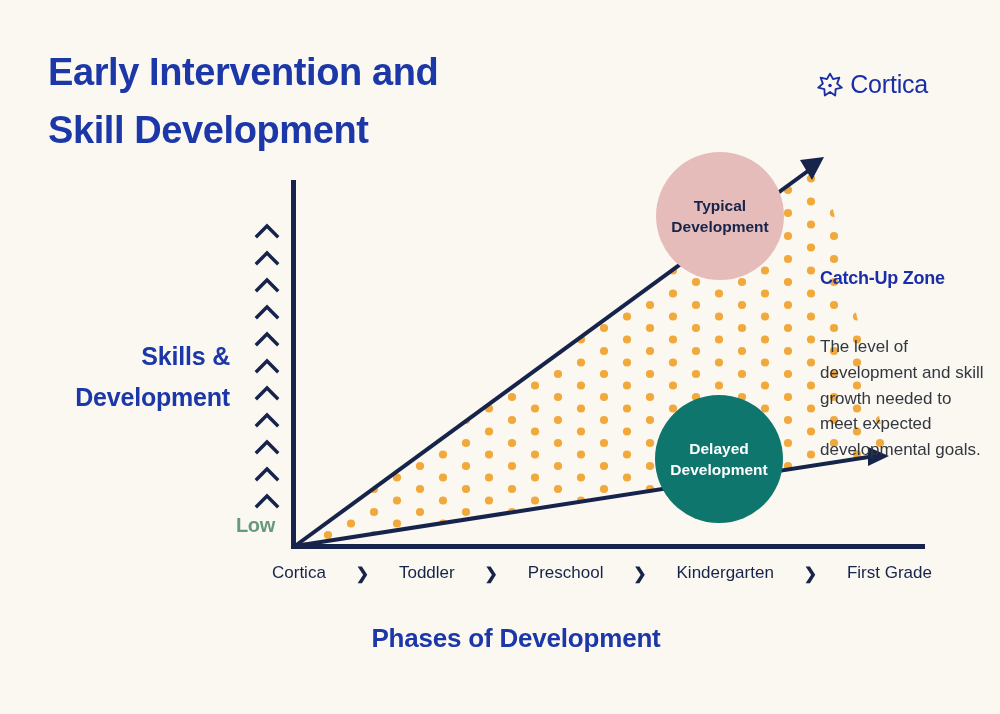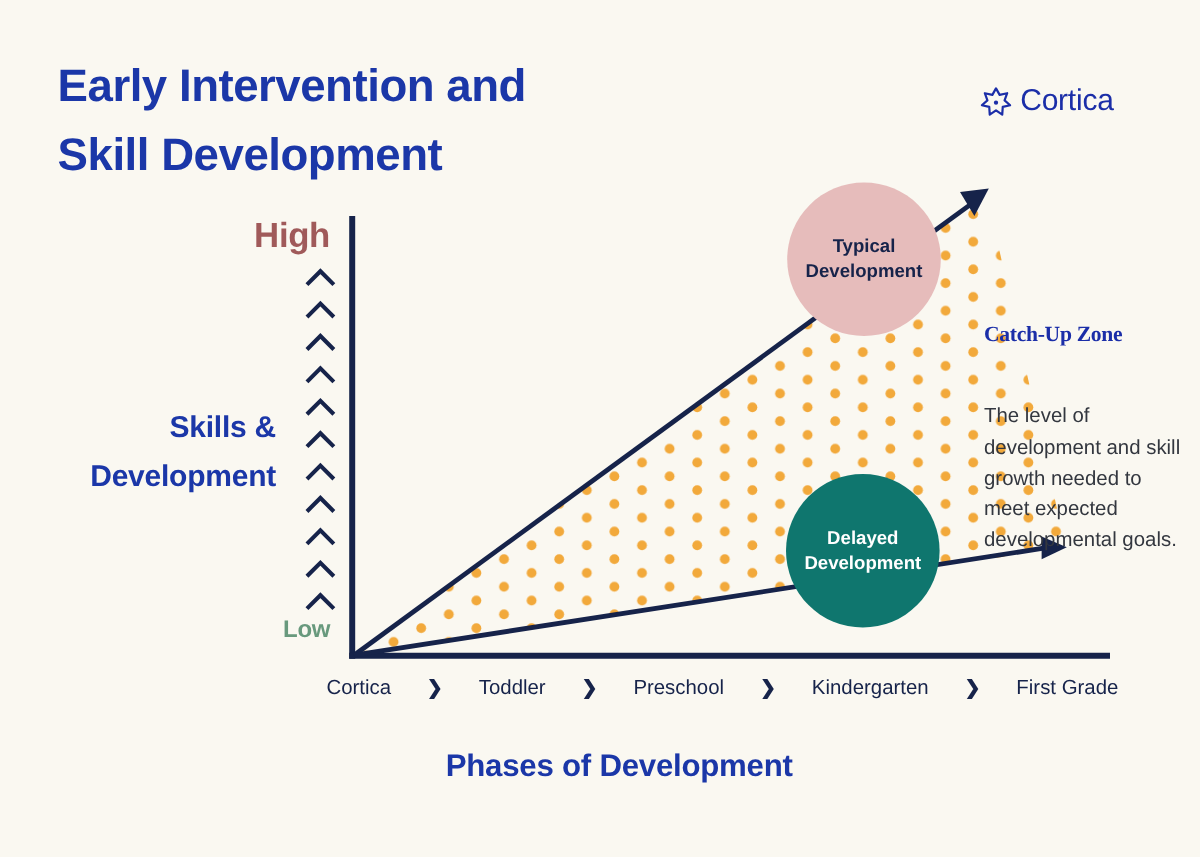--- a/index.html
+++ b/index.html
@@ -132,21 +132,20 @@
     left: 820px;
     top: 268px;
     width: 168px;
   }
   #callout-title {
     font-size: 18px;
     font-weight: bold;
     color: #1b2ea8;
     letter-spacing: -0.25px;
     margin-bottom: 7px;
-    font-family: Liberation Serif, serif;
   }
   #callout-body {
     font-size: 17px;
     line-height: 1.52;
     color: #33373f;
     margin-top: 45px;
   }
 
   
   #phases {
@@ -236,21 +235,20 @@
       <polyline points="257,344 267,334 277,344"></polyline>
       <polyline points="257,371 267,361 277,371"></polyline>
       <polyline points="257,398 267,388 277,398"></polyline>
       <polyline points="257,425 267,415 277,425"></polyline>
       <polyline points="257,452 267,442 277,452"></polyline>
       <polyline points="257,479 267,469 277,479"></polyline>
       <polyline points="257,506 267,496 277,506"></polyline>
     </g>
   </svg>
 
-  <div id="label-high">High</div>
   <div id="label-low">Low</div>
   <div id="label-axis-y">Skills &amp;
 Development</div>
 
   <div class="bubble" id="bubble-typical">Typical
 Development</div>
   <div class="bubble" id="bubble-delayed">Delayed
 Development</div>
 
   <div id="callout">

